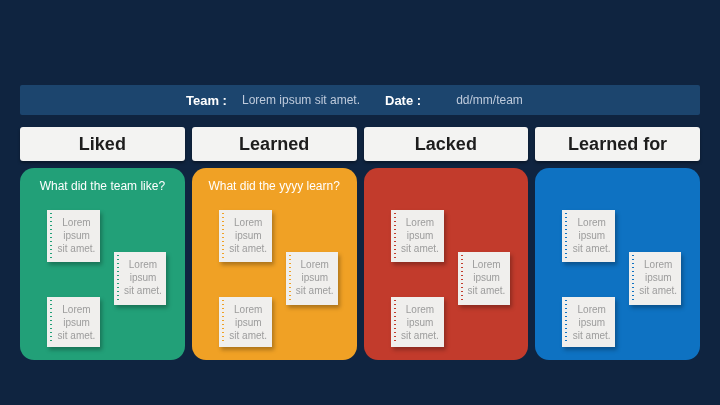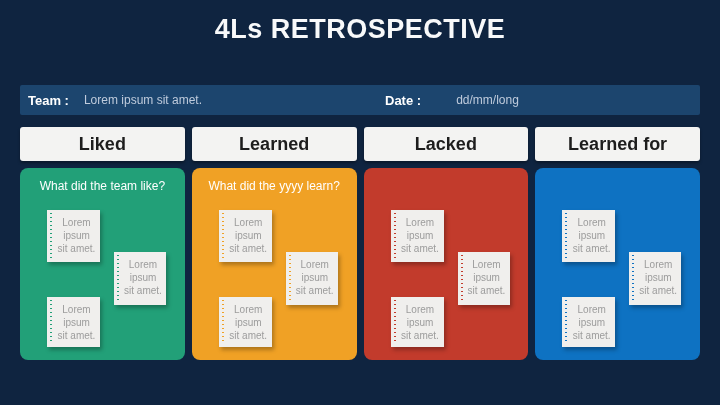--- a/index.html
+++ b/index.html
@@ -27,21 +27,21 @@
   .meta-bar {
     position: absolute;
     top: 85px; left: 20px;
     width: 680px; height: 30px;
     background: #1c456e;
     border-radius: 2px;
     display: flex;
     align-items: center;
   }
   .meta-half { width: 50%; display: flex; align-items: center; }
-  .meta-half.left  { padding-left: 8px; box-sizing: border-box; }
+  .meta-half.left  { padding-left: 8px; box-sizing: border-box; justify-content: flex-end; }
   .meta-half.right { padding-left: 25px; box-sizing: border-box; gap: 20px; }
   .meta-label { color: #ffffff; font-size: 13px; font-weight: 700; }
   .meta-value { color: #bfcbdc; font-size: 12px; margin-left: 15px; }
   .board {
     position: absolute;
     top: 127px; left: 20px;
     width: 680px;
     display: grid;
     grid-template-columns: repeat(4, 1fr);
     grid-gap: 7px;
@@ -55,21 +55,21 @@
     align-items: center;
     justify-content: center;
     color: #1d1d1d;
     font-size: 18px;
     font-weight: 700;
     margin-bottom: 7px;
   }
   .col-body {
     position: relative;
     height: 192px;
-    border-radius: 8px;
+    border-radius: 14px;
     background: var(--col, #888);
   }
   .question {
     margin: 0;
     padding-top: 11px;
     text-align: center;
     color: #ffffff;
     font-size: 12px;
     line-height: 14px;
   }
@@ -96,30 +96,29 @@
   }
   .note-1 { left: 27px; top: 42px;  width: 53px; height: 52px; }
   .note-2 { left: 94px; top: 84px;  width: 52px; height: 53px; }
   .note-3 { left: 27px; top: 129px; width: 53px; height: 50px; }
 </style>
 </head>
 <body>
 
 <div class="slide">
 
-  <h1 class="title">4Ls RETROSPECTIVE</h1>
 
   <div class="meta-bar">
     <div class="meta-half left">
       <span class="meta-label">Team :</span>
       <span class="meta-value">Lorem ipsum sit amet.</span>
     </div>
     <div class="meta-half right">
       <span class="meta-label">Date :</span>
-      <span class="meta-value">dd/mm/long</span>
+      <span class="meta-value">dd/mm/team</span>
     </div>
   </div>
 
   <div class="board">
 
     <section class="column" style="--col: #22a078;">
       <div class="col-header">
         <span>Liked</span>
       </div>
       <div class="col-body">

